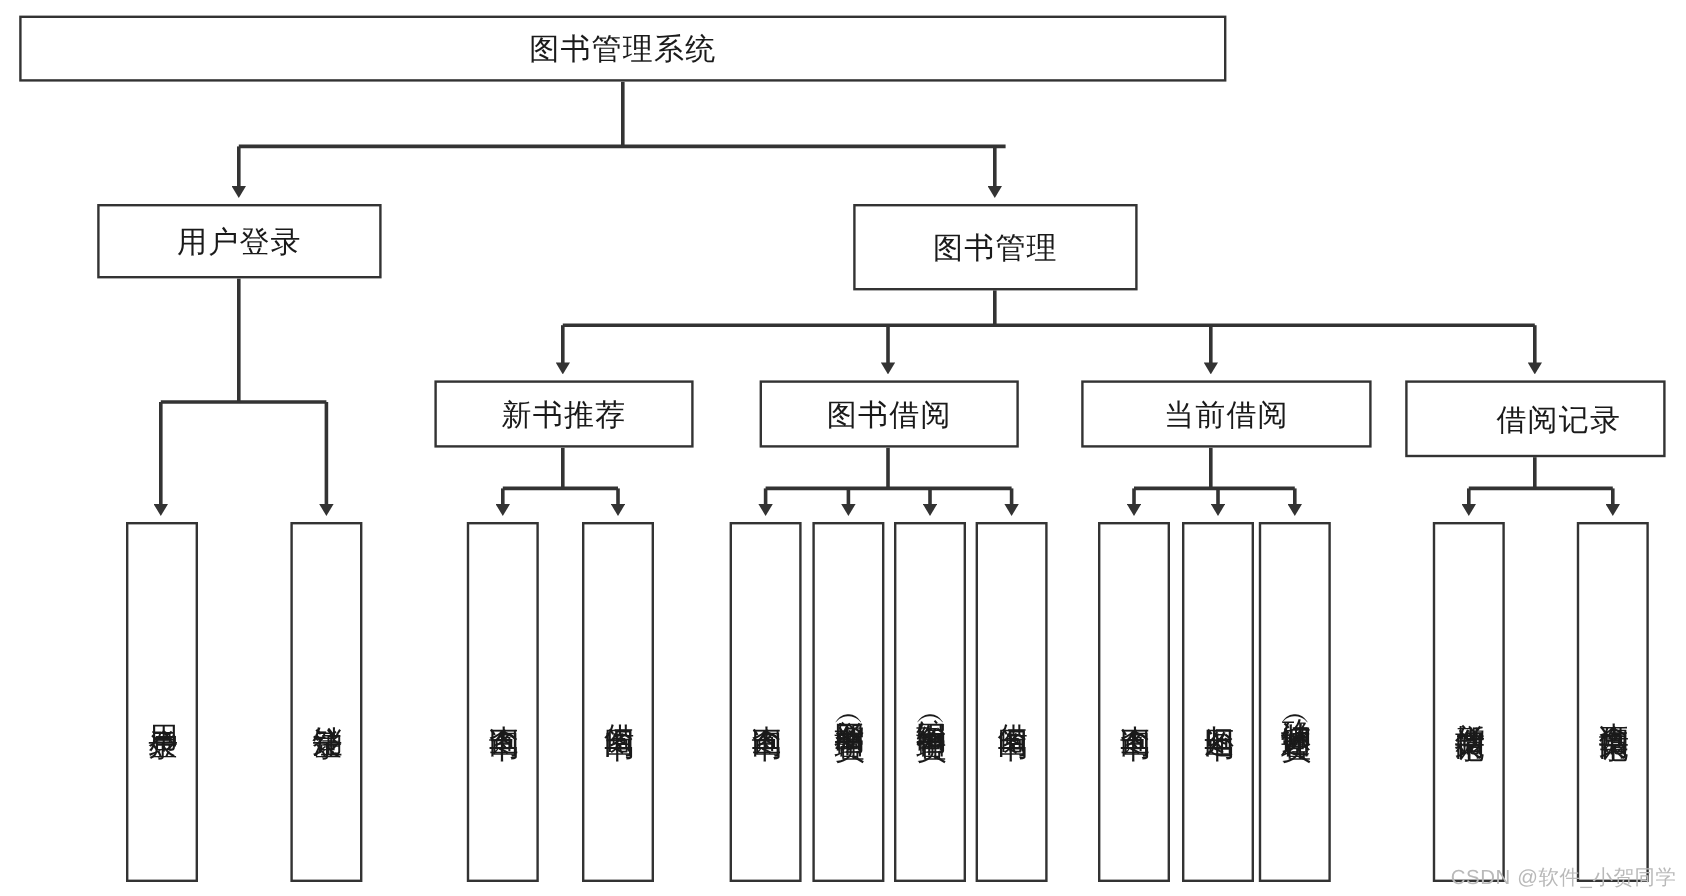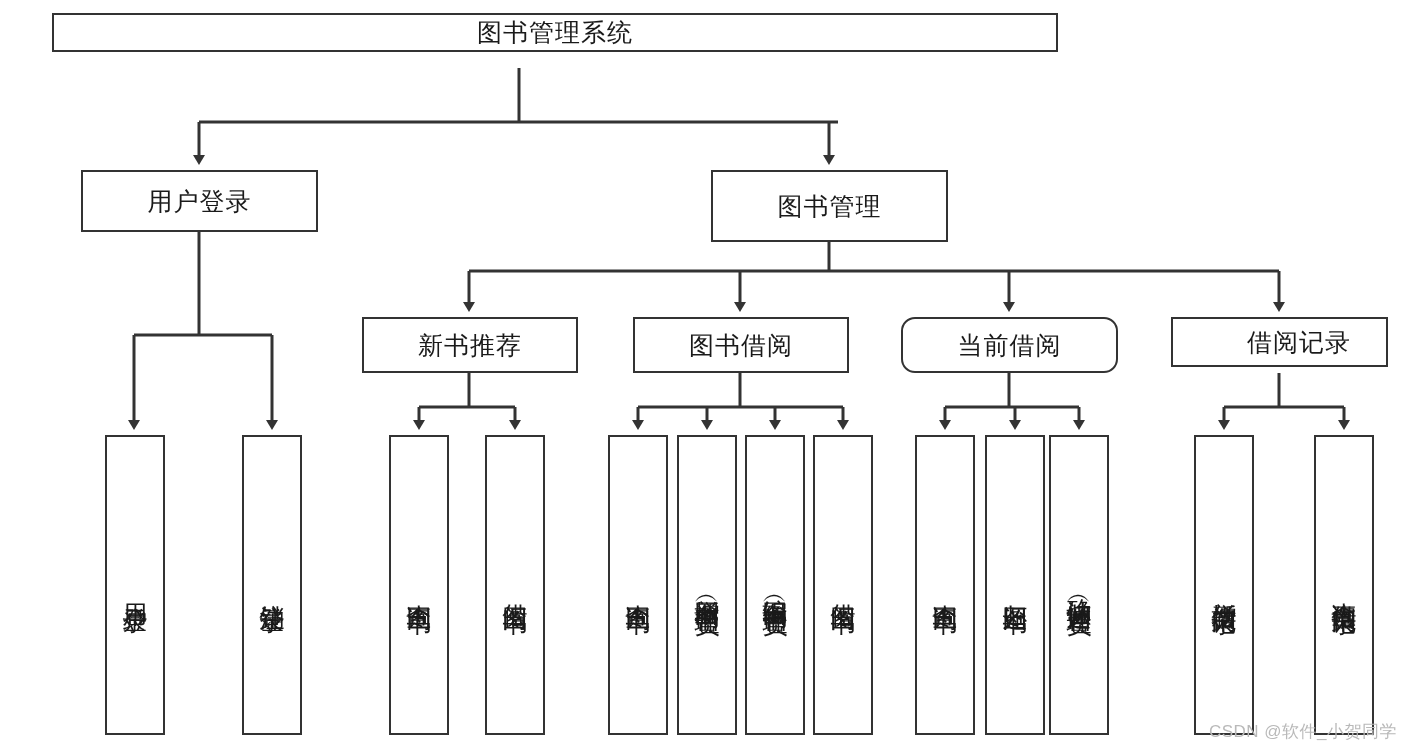--- a/index.html
+++ b/index.html
@@ -117,41 +117,41 @@
       <path d="M1079,407 L1079,421" marker-end="url(#arrow)"></path>
     </g>
     <g stroke="#333333" stroke-width="3" fill="none">
       <path d="M1279,373 L1279,407"></path>
       <path d="M1224,407 L1344,407"></path>
       <path d="M1224,407 L1224,421" marker-end="url(#arrow)"></path>
       <path d="M1344,407 L1344,421" marker-end="url(#arrow)"></path>
     </g>
   </svg>
 
-  <div class="node horiz" style="left:16px; top:13px; width:1006px; height:39px;margin-left:36px;">
+  <div class="node horiz" style="left:16px; top:13px; width:1006px; height:55px;">
     <span class="lbl">图书管理系统</span>
   </div>
 
   <div class="node horiz" style="left:81px; top:170px; width:237px; height:62px;">
     <span class="lbl">用户登录</span>
   </div>
   <div class="node horiz" style="left:711px; top:170px; width:237px; height:72px;">
     <span class="lbl">图书管理</span>
   </div>
 
   <div class="node horiz" style="left:633px; top:317px; width:216px; height:56px;">
     <span class="lbl">图书借阅</span>
   </div>
   <div class="node horiz" style="left:362px; top:317px; width:216px; height:56px;">
     <span class="lbl">新书推荐</span>
   </div>
-  <div class="node horiz" style="left:901px; top:317px; width:217px; height:56px;border-radius:14px;">
+  <div class="node horiz" style="left:901px; top:317px; width:242px; height:56px;">
     <span class="lbl">当前借阅</span>
   </div>
-  <div class="node horiz" style="left:1171px; top:317px; width:217px; height:50px;padding-left:39px;">
+  <div class="node horiz" style="left:1171px; top:317px; width:217px; height:64px;padding-left:39px;">
     <span class="lbl">借阅记录</span>
   </div>
 
   <div class="node vert" style="left:105px; top:435px; width:60px; height:300px;">
     <span class="lbl">用户登录</span>
   </div>
   <div class="node vert" style="left:242px; top:435px; width:60px; height:300px;">
     <span class="lbl">注销登录</span>
   </div>
   <div class="node vert" style="left:389px; top:435px; width:60px; height:300px;">

